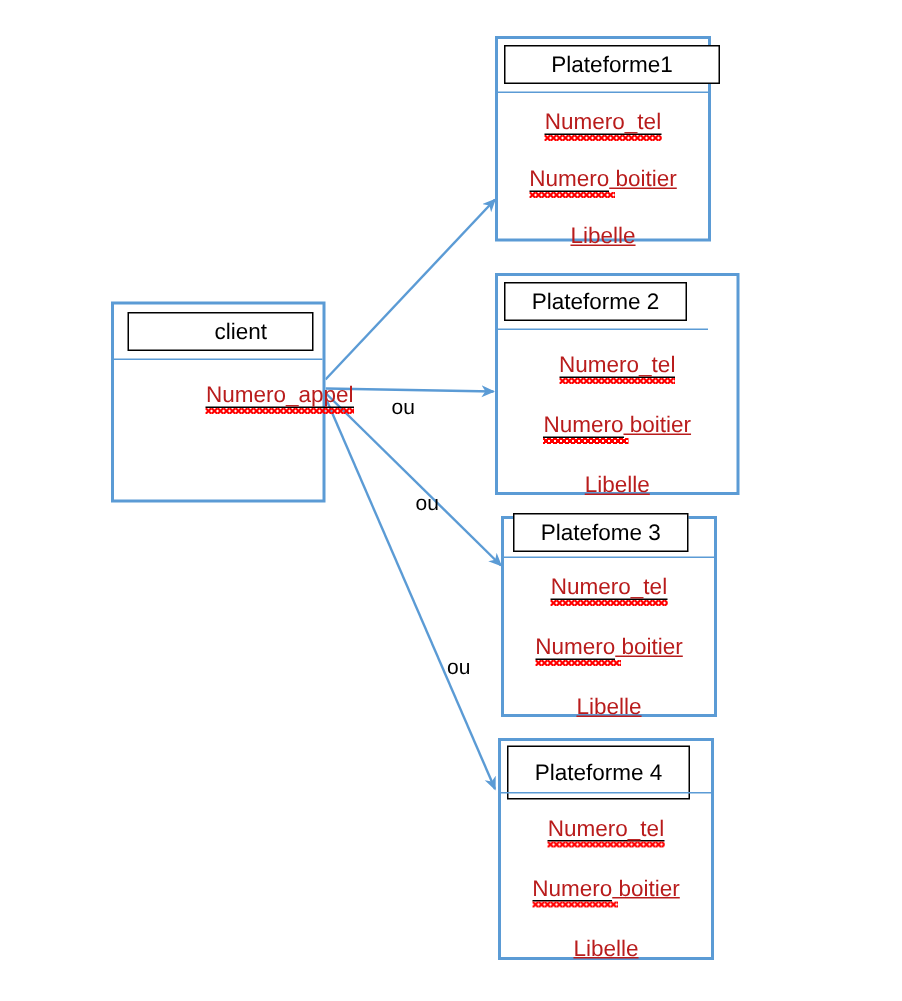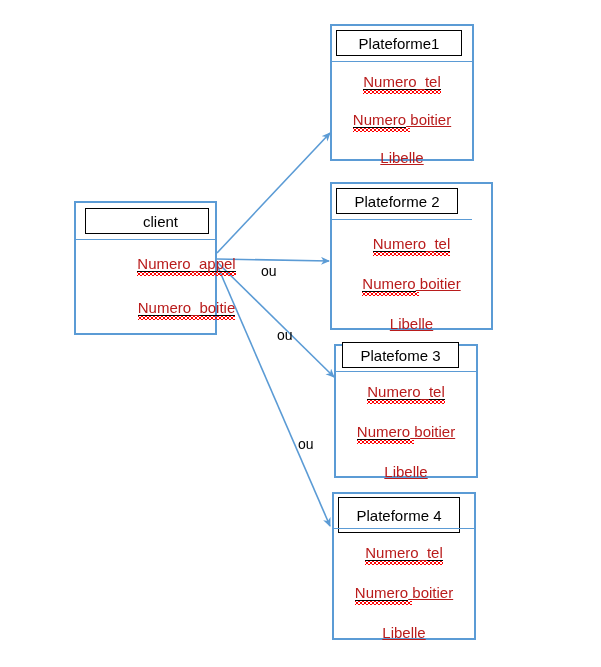--- a/index.html
+++ b/index.html
@@ -134,31 +134,25 @@
       <span class="entity-title left">client</span>
     </div>
     <div class="entity-divider" style="left:0; top:36px; width:139px;"></div>
     <div class="attr-list" style="left:0; top:52px;margin-left:41px;">
       <div class="attr-row" style="margin-bottom:26px;">
         <span class="attr">
           <span class="u">Numero_appel</span>
           <span class="squiggle"></span>
         </span>
       </div>
-      <div class="attr-row">
-        <span class="attr">
-          <span class="u">Numero_boitie</span>
-          <span class="squiggle"></span>
-        </span>
-      </div>
     </div>
   </div>
 
   <div class="entity-box" style="left:330px; top:24px; width:144px; height:137px;">
-    <div class="entity-title-wrap" style="left:4px; top:4px; width:126px; height:26px;">
+    <div class="entity-title-wrap" style="left:4px; top:4px; width:144px; height:26px;">
       <span class="entity-title center">Plateforme1</span>
     </div>
     <div class="entity-divider" style="left:0; top:35px; width:140px;"></div>
     <div class="attr-list" style="left:0; top:47px;">
       <div class="attr-row" style="margin-bottom:20px;">
         <span class="attr">
           <span class="u">Numero_tel</span>
           <span class="squiggle"></span>
         </span>
       </div>

